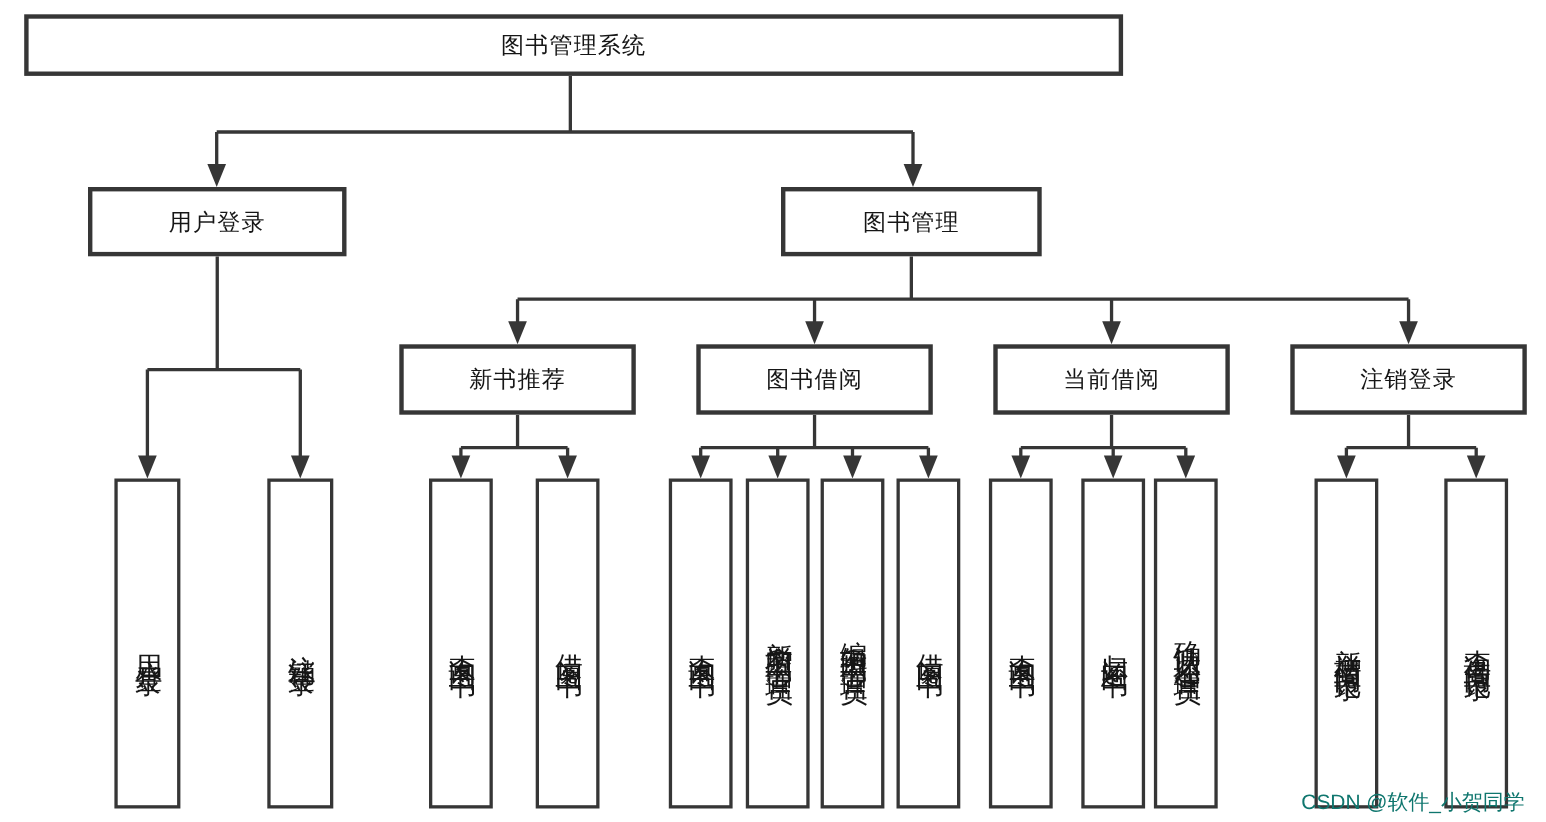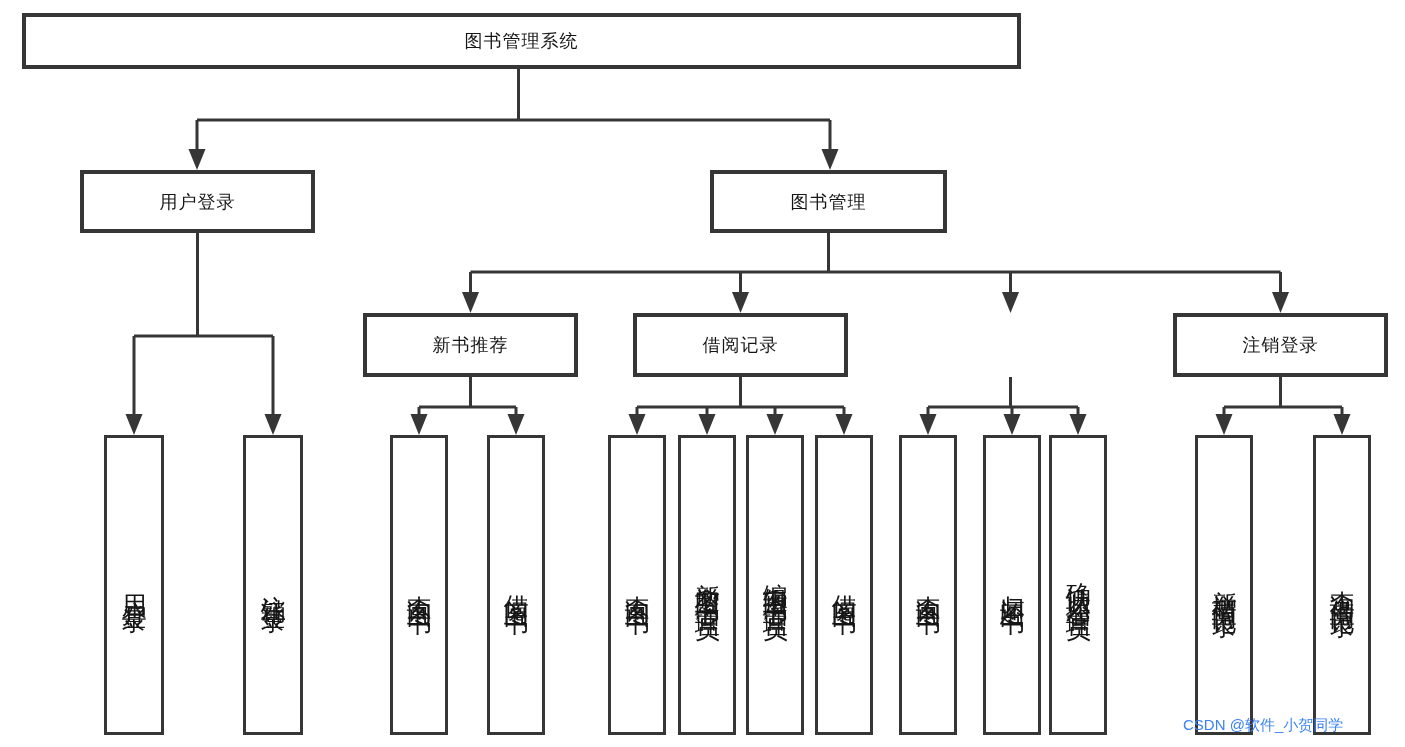--- a/index.html
+++ b/index.html
@@ -27,21 +27,21 @@
     position: absolute;
     box-sizing: border-box;
     border: 4px solid #363636;
     background: #ffffff;
     display: flex;
     align-items: center;
     justify-content: center;
     z-index: 1;
   }
   .hbox span {
-    font-size: 18px;
+    font-size: 21px;
     letter-spacing: 1px;
     white-space: nowrap;
     text-align: center;
   }
   .vbox {
     position: absolute;
     box-sizing: border-box;
     border: 3px solid #363636;
     background: #ffffff;
     display: flex;
@@ -56,22 +56,22 @@
     font-size: 25px;
     letter-spacing: 5px;
     line-height: 1.1;
     white-space: nowrap;
   }
   #watermark {
     position: absolute;
     left: 1183px;
     top: 716px;
     z-index: 2;
-    font-size: 15px;
-    color: #3b82f6;
+    font-size: 19px;
+    color: #0f766e;
     white-space: nowrap;
   }
 </style>
 </head>
 <body>
 
 <div id="canvas">
 
   <svg id="wires" viewBox="0 0 1405 747" xmlns="http://www.w3.org/2000/svg">
 
@@ -145,21 +145,24 @@
     <span>用户登录</span>
   </div>
   <div class="hbox" style="left:363px; top:313px; width:215px; height:64px">
     <span>新书推荐</span>
   </div>
 
   <div class="hbox" style="left:710px; top:170px; width:237px; height:63px">
     <span>图书管理</span>
   </div>
   <div class="hbox" style="left:633px; top:313px; width:215px; height:64px">
-    <span>借阅记录</span>
+    <span>图书借阅</span>
+  </div>
+  <div class="hbox" style="left:903px; top:313px; width:215px; height:64px">
+    <span>当前借阅</span>
   </div>
   <div class="hbox" style="left:1173px; top:313px; width:215px; height:64px">
     <span>注销登录</span>
   </div>
 
   <div class="vbox" style="left:104px; width:60px">
     <span>用户登录</span>
   </div>
   <div class="vbox" style="left:243px; width:60px">
     <span>注销登录</span>

